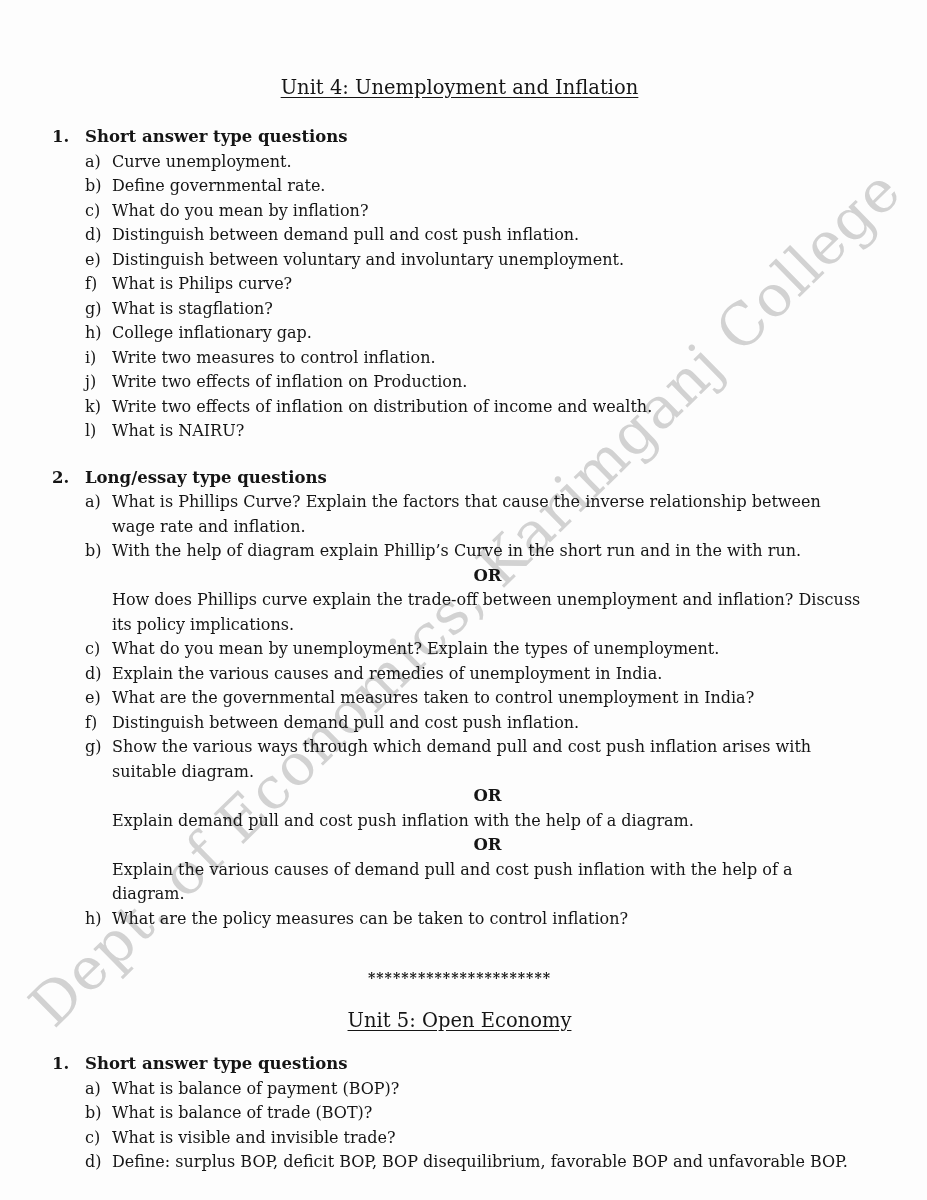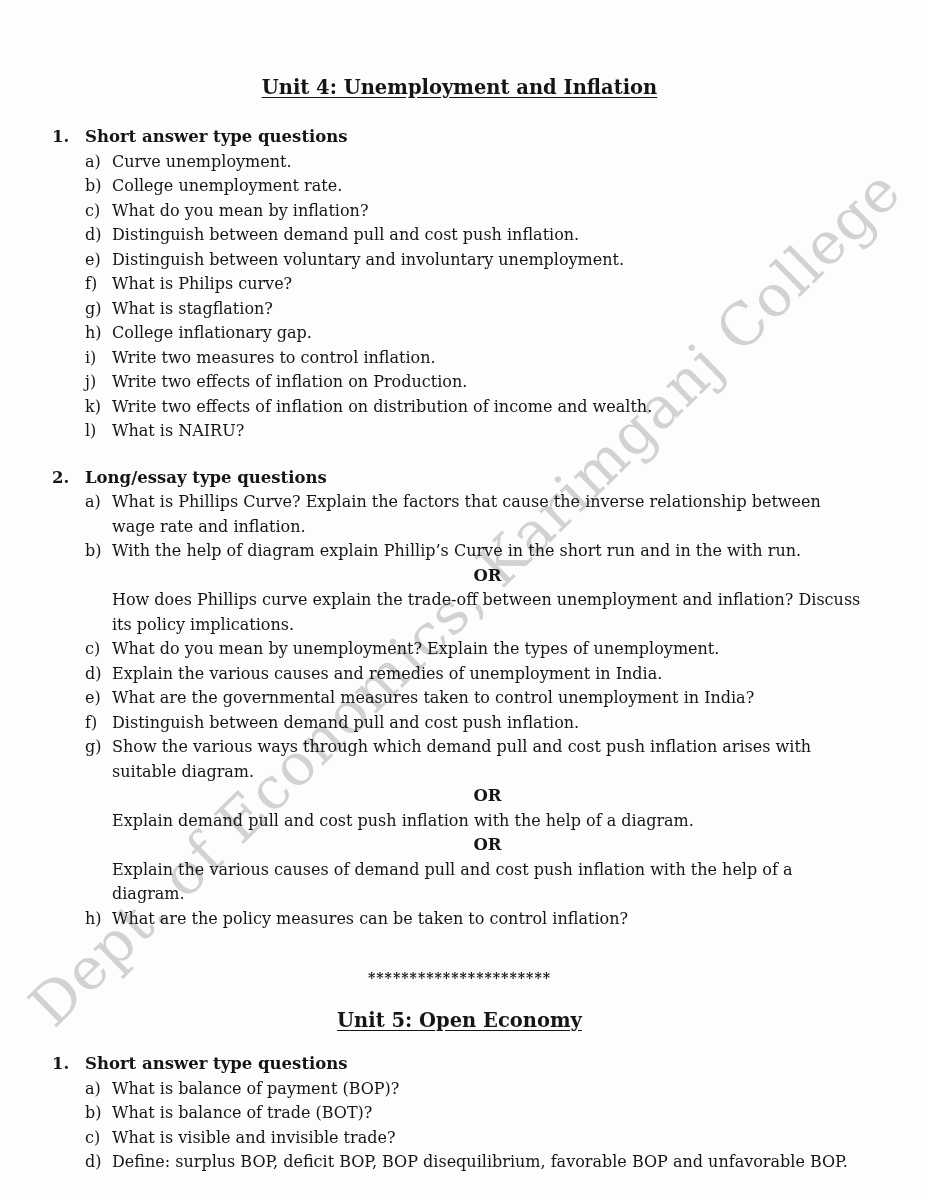--- a/index.html
+++ b/index.html
@@ -29,21 +29,21 @@
     z-index: 0;
   }
   .content {
     position: relative;
     z-index: 1;
     padding: 75px 60px 0 52px;
   }
   .unit-title {
     margin: 0;
     font-size: 19.5px;
-    font-weight: bold;
+    font-weight: normal;
     text-align: center;
     text-decoration: underline;
     text-underline-offset: 3px;
     line-height: 26px;
   }
   .qblock { margin-top: 24px; }
   .qblock.second { margin-top: 22px; }
   .qblock.unit5-q { margin-top: 18px; }
   .qheading {
     display: flex;
@@ -94,21 +94,21 @@
       </div>
       <div class="items">
 
           <div class="item">
             <span class="ilabel">a)</span>
             <span class="itext">Curve unemployment.</span>
           </div>
 
           <div class="item">
             <span class="ilabel">b)</span>
-            <span class="itext">College unemployment rate.</span>
+            <span class="itext">Define governmental rate.</span>
           </div>
 
           <div class="item">
             <span class="ilabel">c)</span>
             <span class="itext">What do you mean by inflation?</span>
           </div>
 
           <div class="item">
             <span class="ilabel">d)</span>
             <span class="itext">Distinguish between demand pull and cost push inflation.</span>

